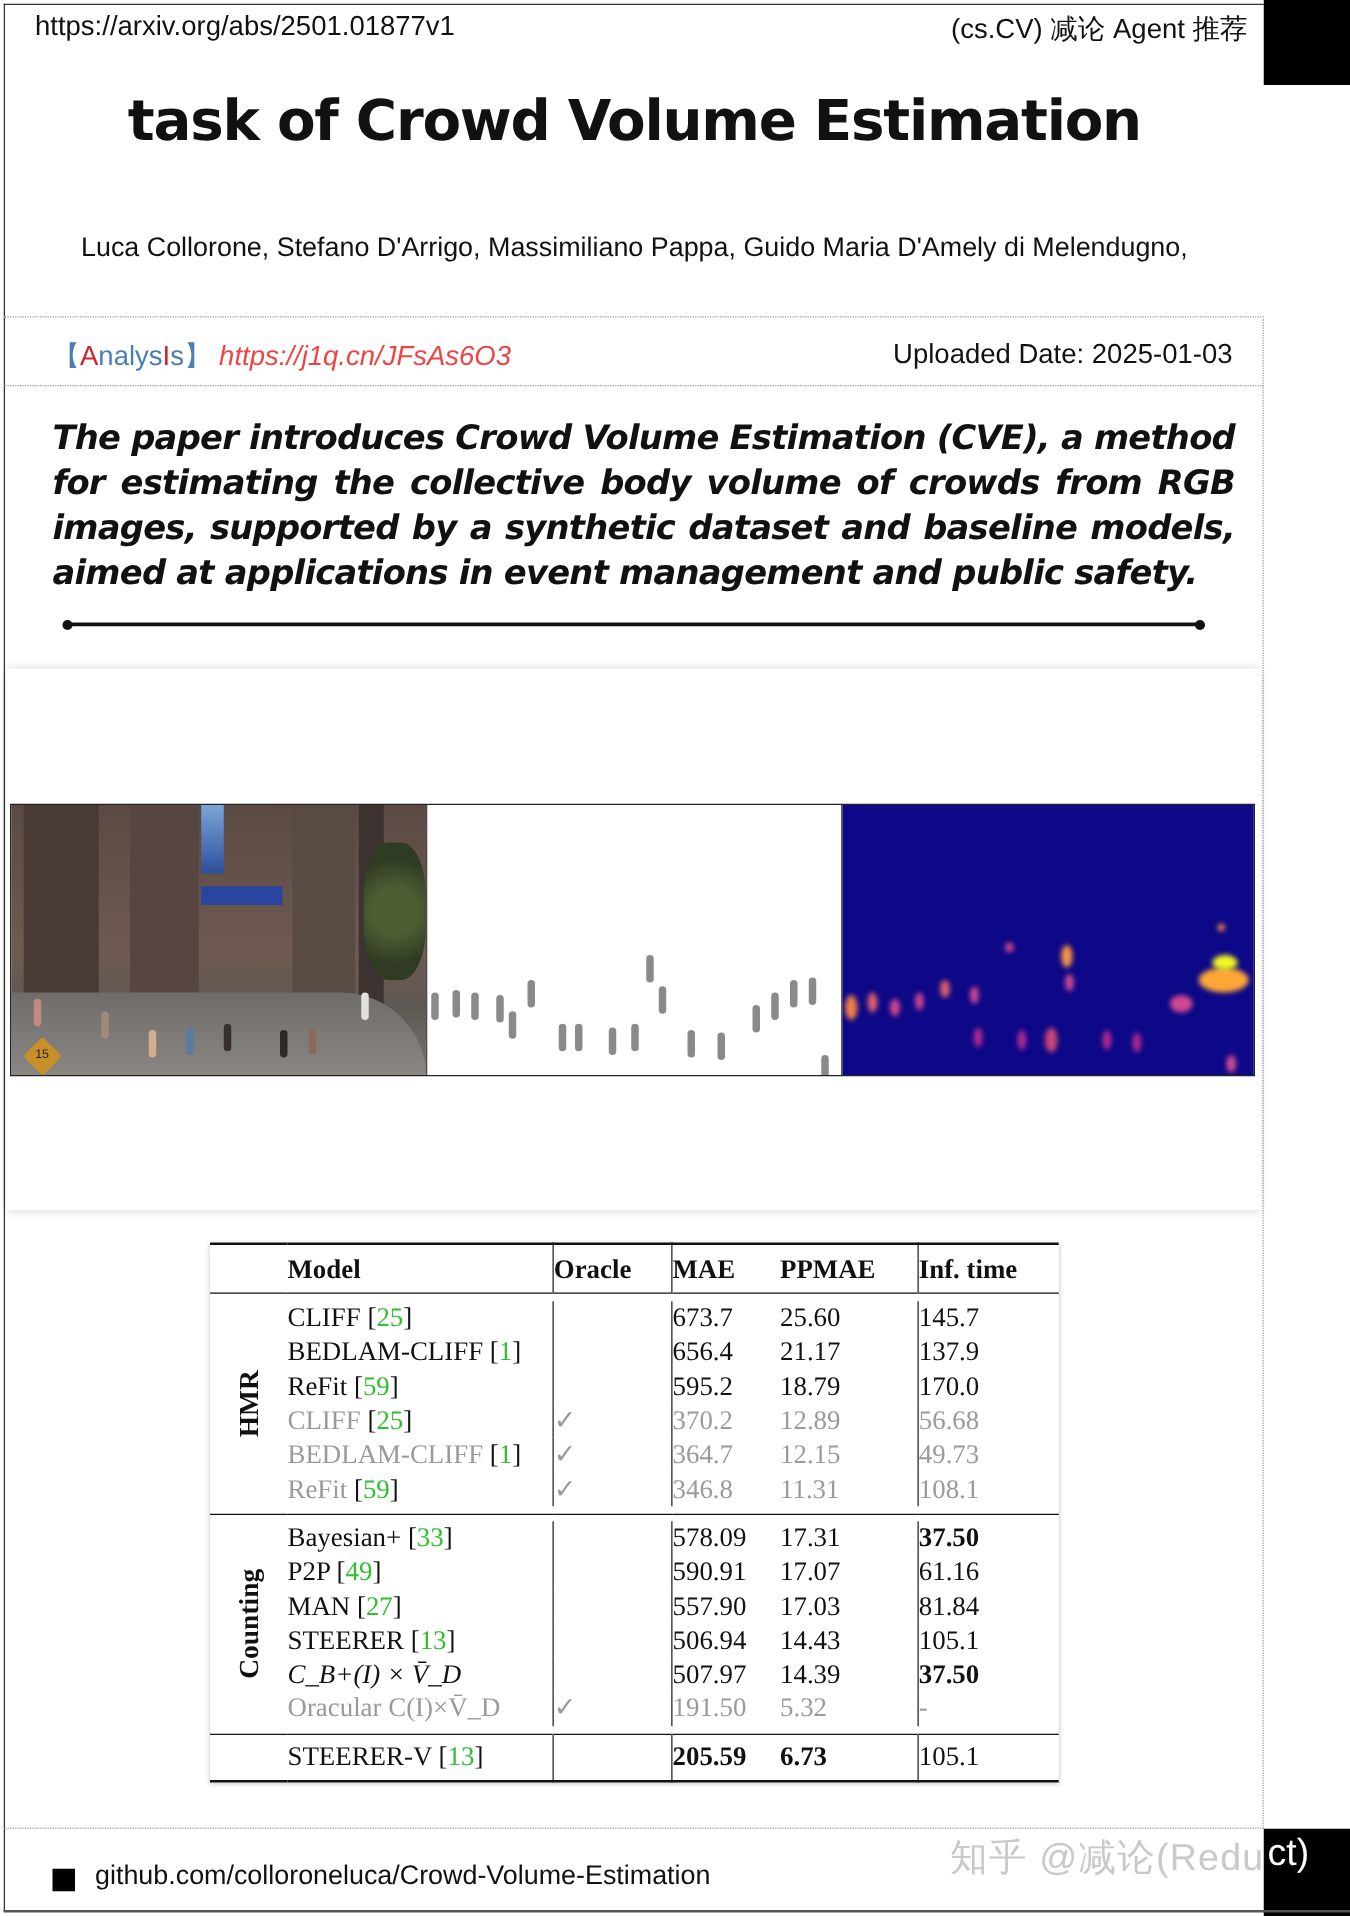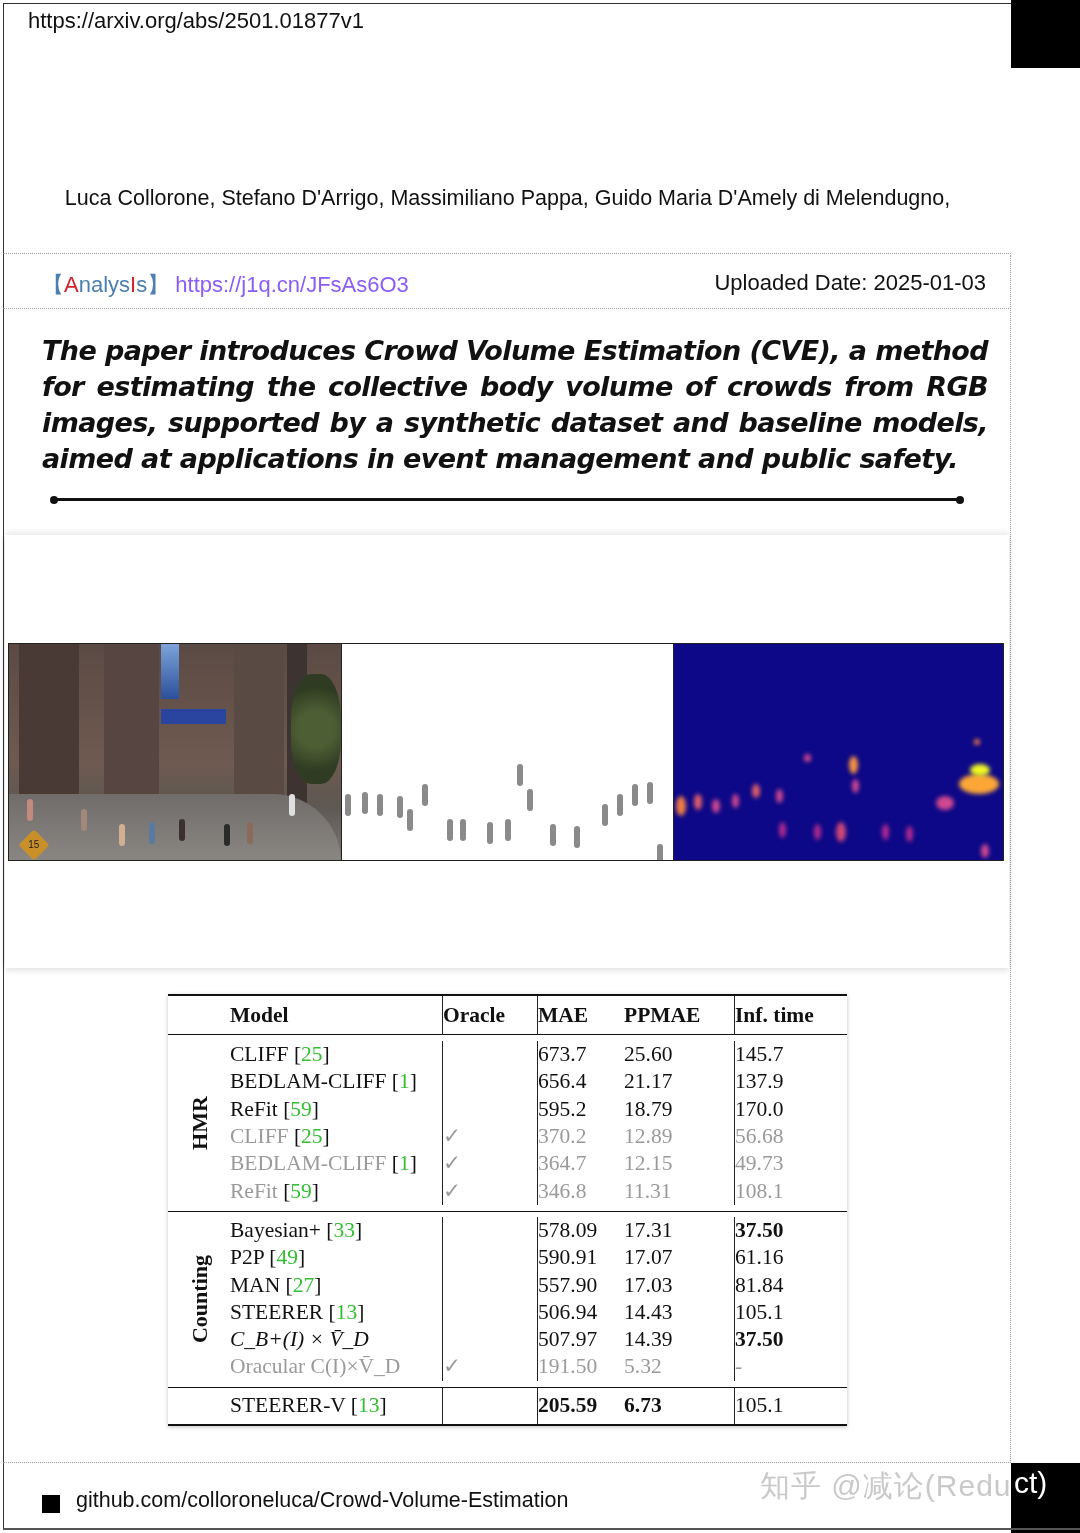--- a/index.html
+++ b/index.html
@@ -14,21 +14,21 @@
   .topbar span { color:#111; }
 
   .title { position:absolute; left:10px; top:74px; width:995px; text-align:center; font-family:"DejaVu Sans", sans-serif; font-weight:bold; font-size:45px; line-height:46px; letter-spacing:-1px; }
   .authors { position:absolute; left:10px; top:180px; width:995px; text-align:center; font-size:21.5px; line-height:36px; color:#111; }
 
   .dot-sep { position:absolute; left:3px; width:1008px; border-top:1px dotted #999; }
 
   .analysis-row { position:absolute; left:42px; top:270px; width:944px; display:flex; justify-content:space-between; font-size:22px; }
   .analysis-bracket { color:#4a7fb0; }
   .analysis-red { color:#d0242a; }
-  .analysis-link { color:#8b5cf6; }
+  .analysis-link { color:#ef4444;font-style:italic; }
   .upload { color:#111; }
 
   .abstract { position:absolute; left:42px; top:333px; width:946px; font-family:"DejaVu Sans", sans-serif; font-style:italic; font-weight:bold; font-size:27px; line-height:36px; text-align:justify; letter-spacing:-0.6px; }
 
   .rule { position:absolute; left:54px; top:498px; width:906px; height:3px; background:#111; }
   .rule::before, .rule::after { content:""; position:absolute; top:-2.5px; width:8px; height:8px; border-radius:50%; background:#111; }
   .rule::before { left:-4px; } .rule::after { right:-4px; }
 
   .figure-card { position:absolute; left:5px; top:535px; width:1004px; height:433px; background:#fff; box-shadow:0 -3px 6px rgba(0,0,0,0.08), 0 3px 6px rgba(0,0,0,0.1); }
   .figstrip { position:absolute; left:8px; top:643px; width:996px; height:218px; border:1.5px solid #222; box-sizing:border-box; display:flex; }
@@ -66,23 +66,25 @@
 </head>
 <body>
 
 <div class="frame"></div>
 <div class="black-tab-top"></div>
 <div class="black-tab-bottom"></div>
 <div class="right-dotted"></div>
 
 <div class="topbar">
   <span>https://arxiv.org/abs/2501.01877v1</span>
+  <span>(cs.CV) 减论 Agent 推荐</span>
 </div>
 
 <div class="title">
+  <div>task of Crowd Volume Estimation</div>
 </div>
 
 <div class="authors">
   <div>Luca Collorone, Stefano D'Arrigo, Massimiliano Pappa, Guido Maria D'Amely di Melendugno,</div>
 </div>
 
 <div class="dot-sep" style="top:253px"></div>
 
 <div class="analysis-row">
   <span>

